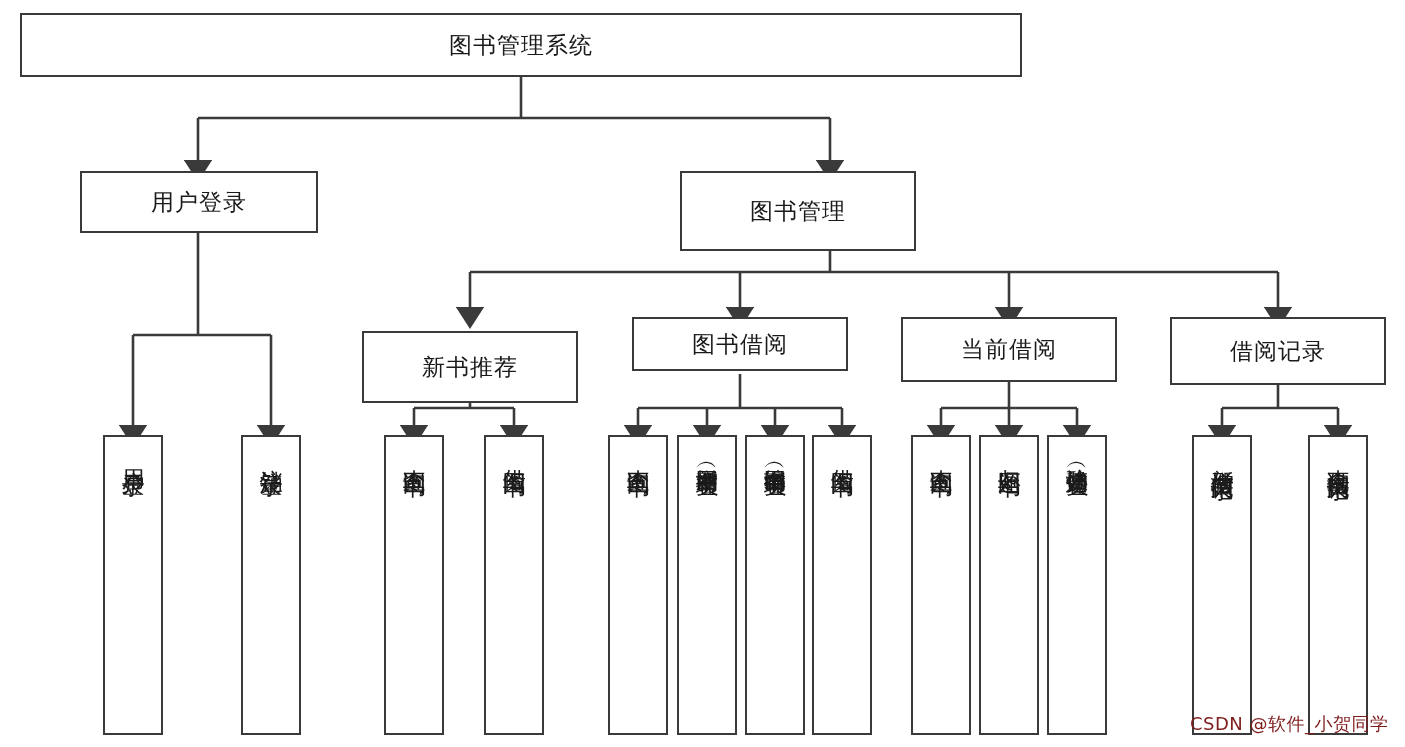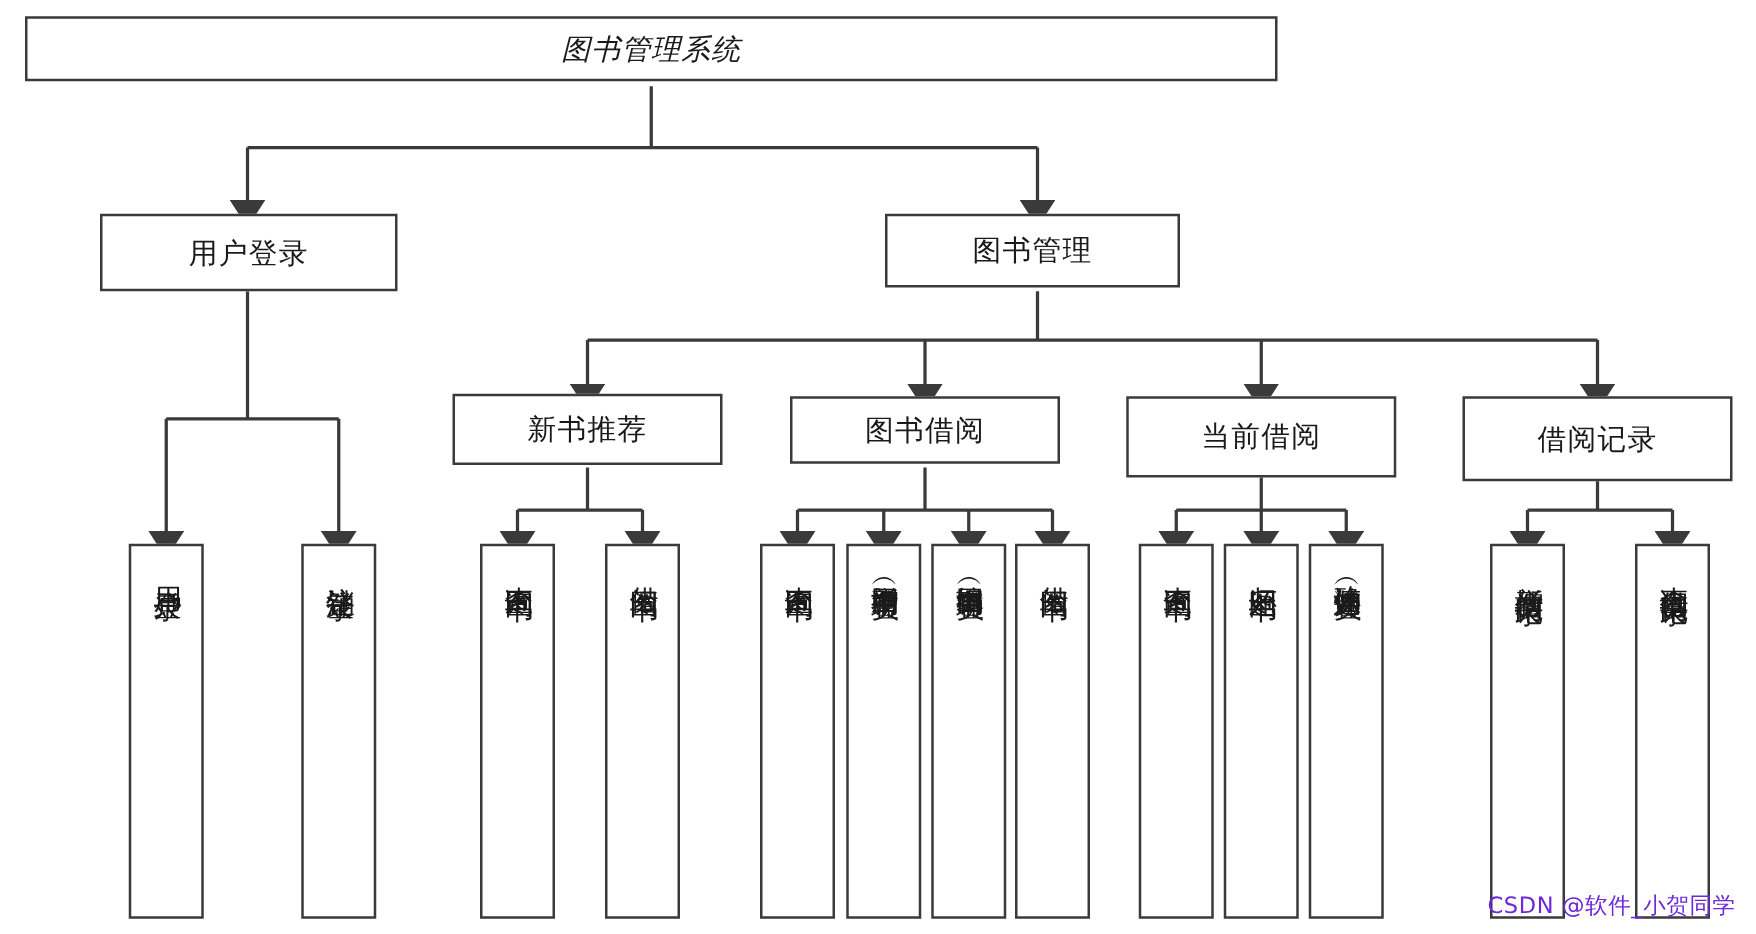--- a/index.html
+++ b/index.html
@@ -51,21 +51,21 @@
     letter-spacing: 2px;
     white-space: nowrap;
   }
   .vlabel.tall {
     font-size: 22px;
     letter-spacing: 1px;
   }
   .watermark {
     position: absolute;
     font-size: 18px;
-    color: #6d28d9;
+    color: #7f1d1d;
     white-space: nowrap;
     letter-spacing: 0.5px;
   }
 </style>
 </head>
 <body>
 
 <div id="canvas">
 
   <svg class="edges" viewBox="0 0 1405 747" xmlns="http://www.w3.org/2000/svg">
@@ -111,32 +111,32 @@
       <path d="M1009,408 L1009,428" marker-end="url(#arrow)"></path>
       <path d="M1077,408 L1077,428" marker-end="url(#arrow)"></path>
 
       <path d="M1278,374 L1278,408"></path>
       <path d="M1222,408 L1338,408"></path>
       <path d="M1222,408 L1222,428" marker-end="url(#arrow)"></path>
       <path d="M1338,408 L1338,428" marker-end="url(#arrow)"></path>
     </g>
   </svg>
 
-  <div class="node horiz" style="left:20px; top:13px; width:1002px; height:52px;font-style:italic;">
+  <div class="node horiz" style="left:20px; top:13px; width:1002px; height:64px;">
     <span>图书管理系统</span>
   </div>
 
   <div class="node horiz" style="left:80px; top:171px; width:238px; height:62px;">
     <span>用户登录</span>
   </div>
-  <div class="node horiz" style="left:708px; top:171px; width:236px; height:59px;">
+  <div class="node horiz" style="left:680px; top:171px; width:236px; height:80px;">
     <span>图书管理</span>
   </div>
 
-  <div class="node horiz" style="left:362px; top:315px; width:216px; height:57px;">
+  <div class="node horiz" style="left:362px; top:331px; width:216px; height:72px;">
     <span>新书推荐</span>
   </div>
   <div class="node horiz" style="left:632px; top:317px; width:216px; height:54px;">
     <span>图书借阅</span>
   </div>
   <div class="node horiz" style="left:901px; top:317px; width:216px; height:65px;">
     <span>当前借阅</span>
   </div>
   <div class="node horiz" style="left:1170px; top:317px; width:216px; height:68px;">
     <span>借阅记录</span>

